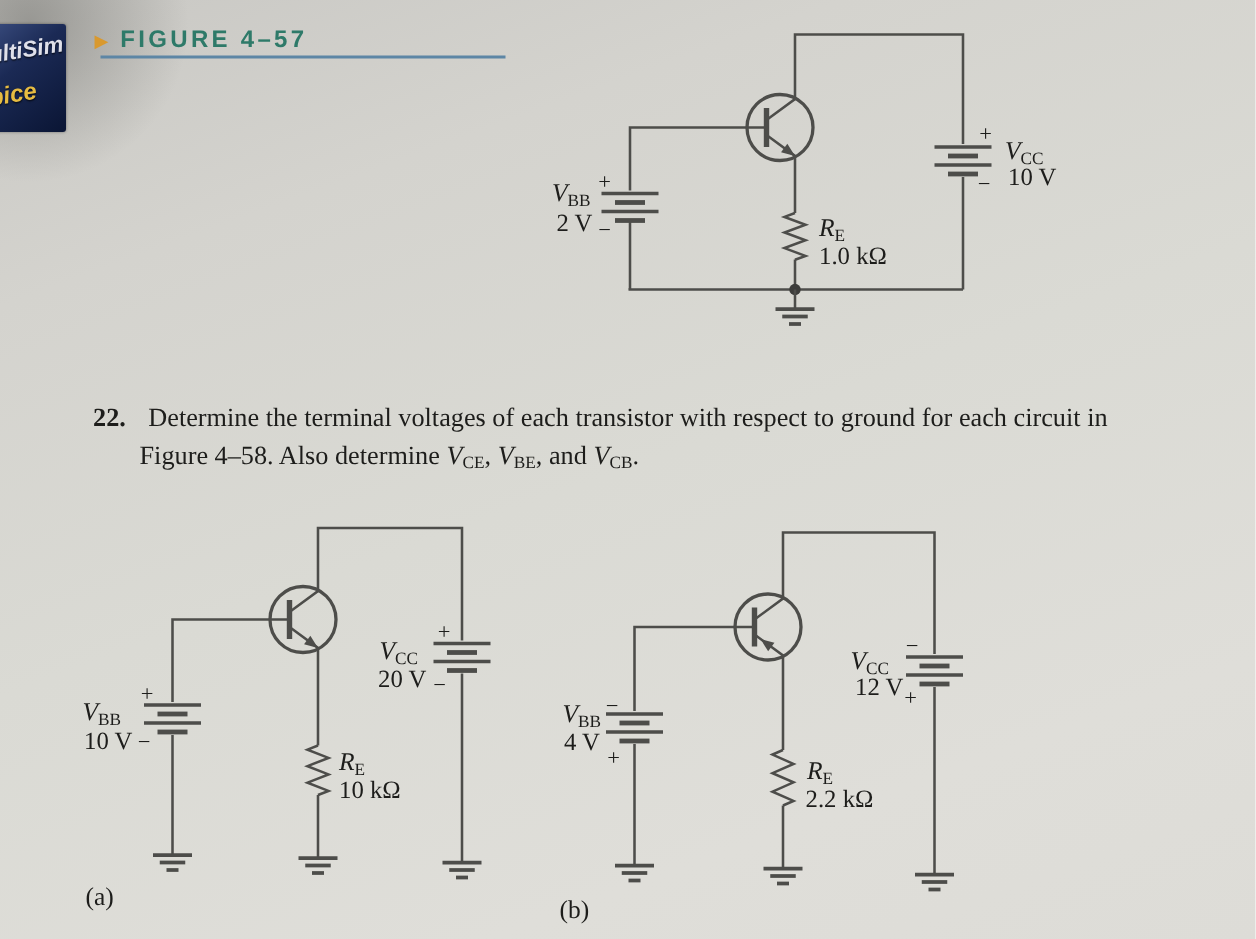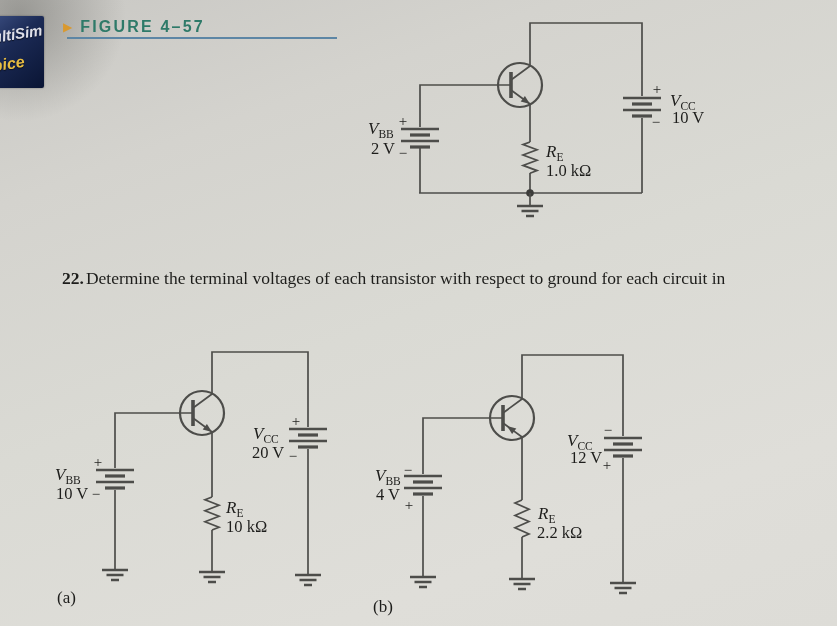--- a/index.html
+++ b/index.html
@@ -24,21 +24,21 @@
   .fig-header{position:absolute;left:63px;top:18px;display:flex;align-items:center;gap:8px;
     font-family:"Liberation Sans",sans-serif;}
   .fig-header .arrow{color:#d9992f;font-size:12px;line-height:1;}
   .fig-header .label{color:#2e7a69;font-weight:bold;font-size:16px;letter-spacing:2.2px;}
   .fig-underline{position:absolute;left:67px;top:37px;width:270px;height:2px;background:#5d86a5;}
   
   .problem{position:absolute;left:62px;top:266px;font-size:17.5px;line-height:25px;white-space:nowrap;}
   .problem .pnum{font-weight:bold;}
   .problem .pline{display:block;}
   .problem .indent{margin-left:31px;display:block;}
-  .problem .l1row{display:flex;gap:2px;justify-content:flex-end;}
+  .problem .l1row{display:flex;gap:15px;justify-content:flex-end;}
   .problem i{font-style:italic;}
   .problem sub{font-size:11.5px;vertical-align:-3px;line-height:0;}
   
   svg{position:absolute;overflow:visible;}
   svg text{font-family:"Liberation Serif",serif;fill:#1d1d1b;}
   .sym{font-size:17px;font-style:italic;}
   .sub{font-size:11.5px;font-style:normal;}
   .val{font-size:16.5px;font-style:normal;}
   .sign{font-size:15px;}
   .cap{font-size:17px;}
@@ -112,20 +112,23 @@
   <text class="val" x="332" y="123">10 V</text>
   <text class="sym" x="206" y="157"><tspan>R</tspan><tspan class="sub" dy="3.5">E</tspan></text>
   <text class="val" x="206" y="176">1.0 kΩ</text>
 </svg>
 
 <div class="problem">
   <span class="pline l1row">
     <span class="pnum">22.</span>
     <span>Determine the terminal voltages of each transistor with respect to ground for each circuit in</span>
   </span>
+  <span class="pline indent">
+    <span>Figure 4–58. Also determine </span><i>V</i><sub>CE</sub><span>, </span><i>V</i><sub>BE</sub><span>, and </span><i>V</i><sub>CB</sub><span>.</span>
+  </span>
 </div>
 
 <svg style="left:30px;top:345px;" width="312" height="272" viewBox="0 0 312 272">
   <g>
     <path class="wire" d="M163,63 L182,49 L182,7 L278,7 L278,82"></path>
     <path class="wire" d="M278,104 L278,230"></path>
     <path class="wire" d="M163,68 L85,68 L85,123"></path>
     <path class="wire" d="M85,145 L85,225"></path>
     <path class="wire" d="M163,73 L182,87 L182,152"></path>
     <path class="wire" d="M182,185 L182,227"></path>

